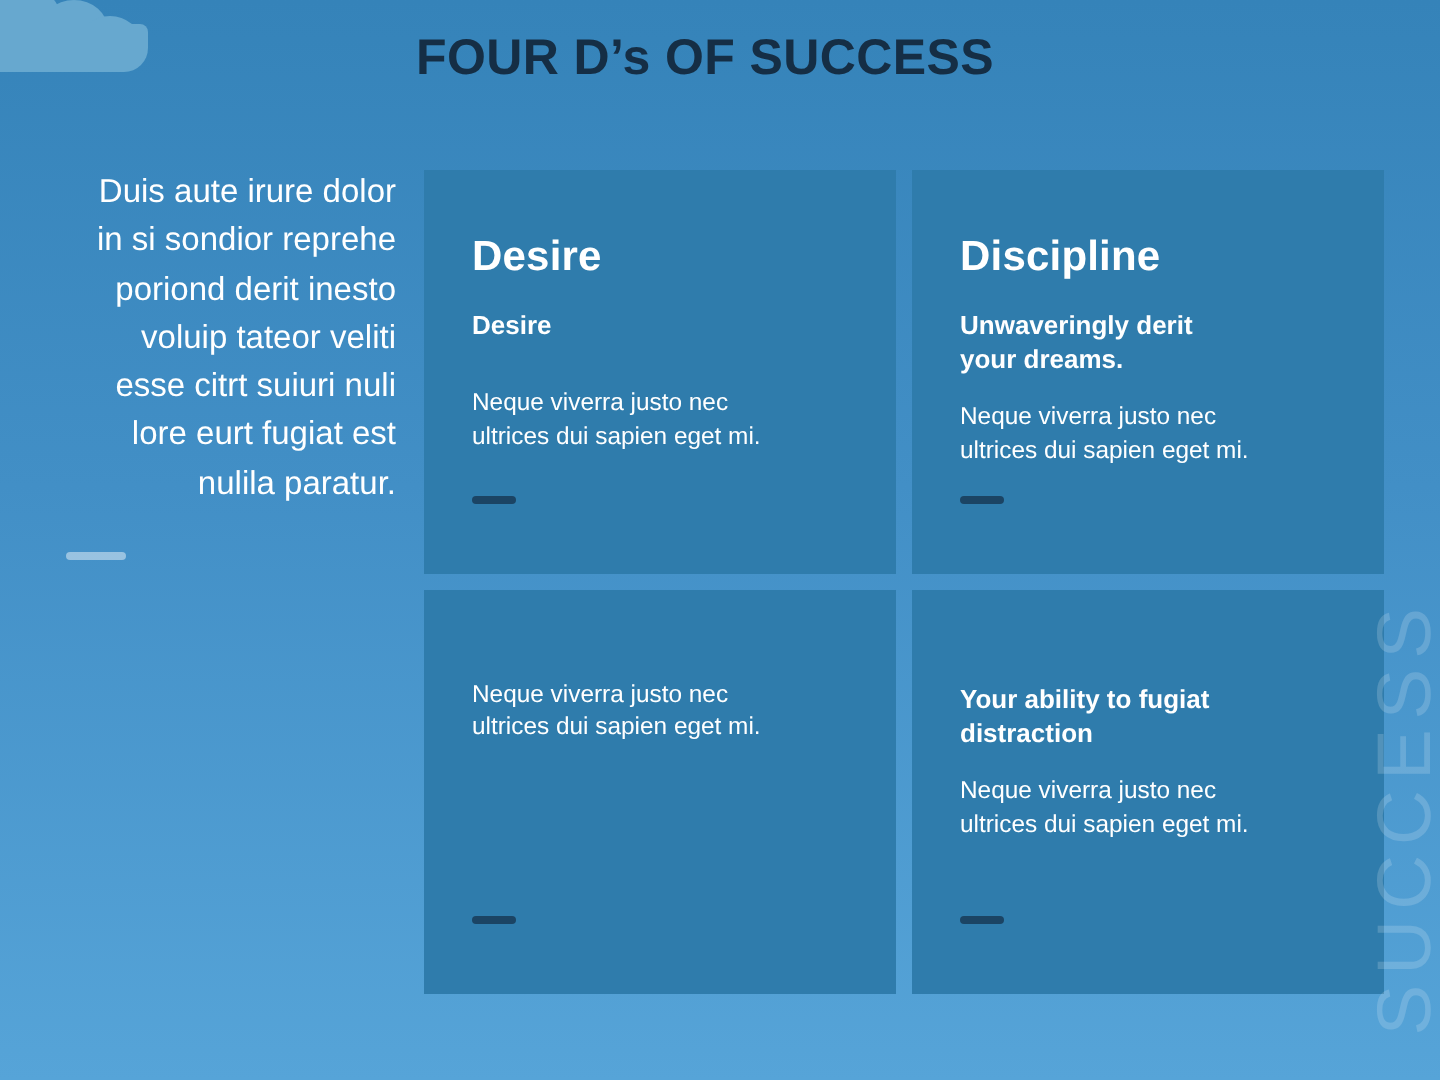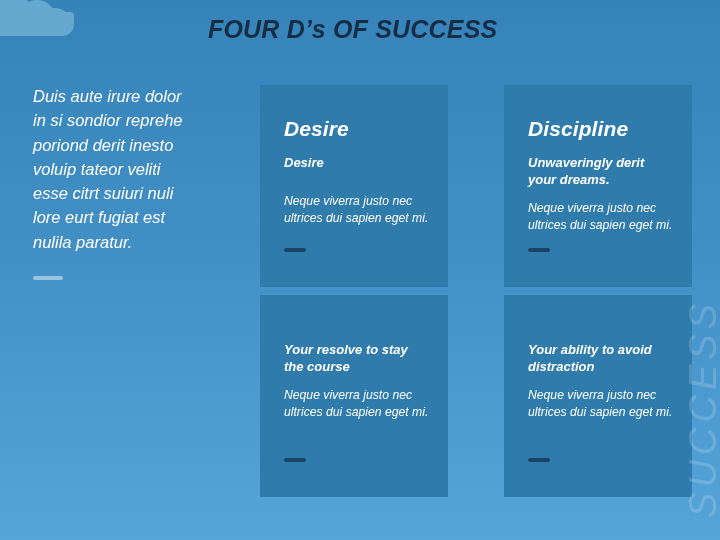--- a/index.html
+++ b/index.html
@@ -10,21 +10,20 @@
     overflow: hidden;
     font-family: "Liberation Sans", sans-serif;
   }
 
   #slide {
     position: relative;
     width: 720px;
     height: 540px;
     background: linear-gradient(to bottom, #3583b9 0%, #428fc6 45%, #56a4d8 100%);
     overflow: hidden;
-    font-style: italic;
   }
 
   
   .cloud {
     position: absolute;
     left: -18px;
     top: -4px;
     width: 92px;
     height: 40px;
     pointer-events: none;
@@ -80,20 +79,21 @@
     position: absolute;
     left: 33px;
     top: 84px;
     width: 165px;
   }
   .intro-text {
     font-size: 16.5px;
     line-height: 1.47;
     color: #ffffff;
     font-weight: 400;
+    text-align: right;
   }
   .intro-rule {
     margin-top: 22px;
     width: 30px;
     height: 4px;
     border-radius: 2px;
     background: rgba(255,255,255,0.45);
   }
 
   
@@ -106,21 +106,20 @@
     display: grid;
     grid-template-columns: 236px 236px;
     grid-template-rows: 202px 202px;
     gap: 8px;
   }
 
   .card {
     position: relative;
     background: #2f7cac;
     padding: 32px 12px 0 24px;
-    margin-left: 48px;
   }
 
   .card-title {
     font-size: 21px;
     font-weight: 700;
     color: #ffffff;
     line-height: 1.1;
     letter-spacing: 0.1px;
   }
 
@@ -186,29 +185,27 @@
     <div class="card">
       <div class="card-title">Discipline</div>
       <div class="card-subtitle">Unwaveringly derit
 your dreams.</div>
       <div class="card-body">Neque viverra justo nec
 ultrices dui sapien eget mi.</div>
       <div class="card-rule"></div>
     </div>
 
     <div class="card">
-      <div class="card-subtitle">Your resolve to stay
-the course</div>
       <div class="card-body">Neque viverra justo nec
 ultrices dui sapien eget mi.</div>
       <div class="card-rule"></div>
     </div>
 
     <div class="card">
-      <div class="card-subtitle">Your ability to avoid
+      <div class="card-subtitle">Your ability to fugiat
 distraction</div>
       <div class="card-body">Neque viverra justo nec
 ultrices dui sapien eget mi.</div>
       <div class="card-rule"></div>
     </div>
 
   </div>
 
   <div class="watermark">SUCCESS</div>
 

